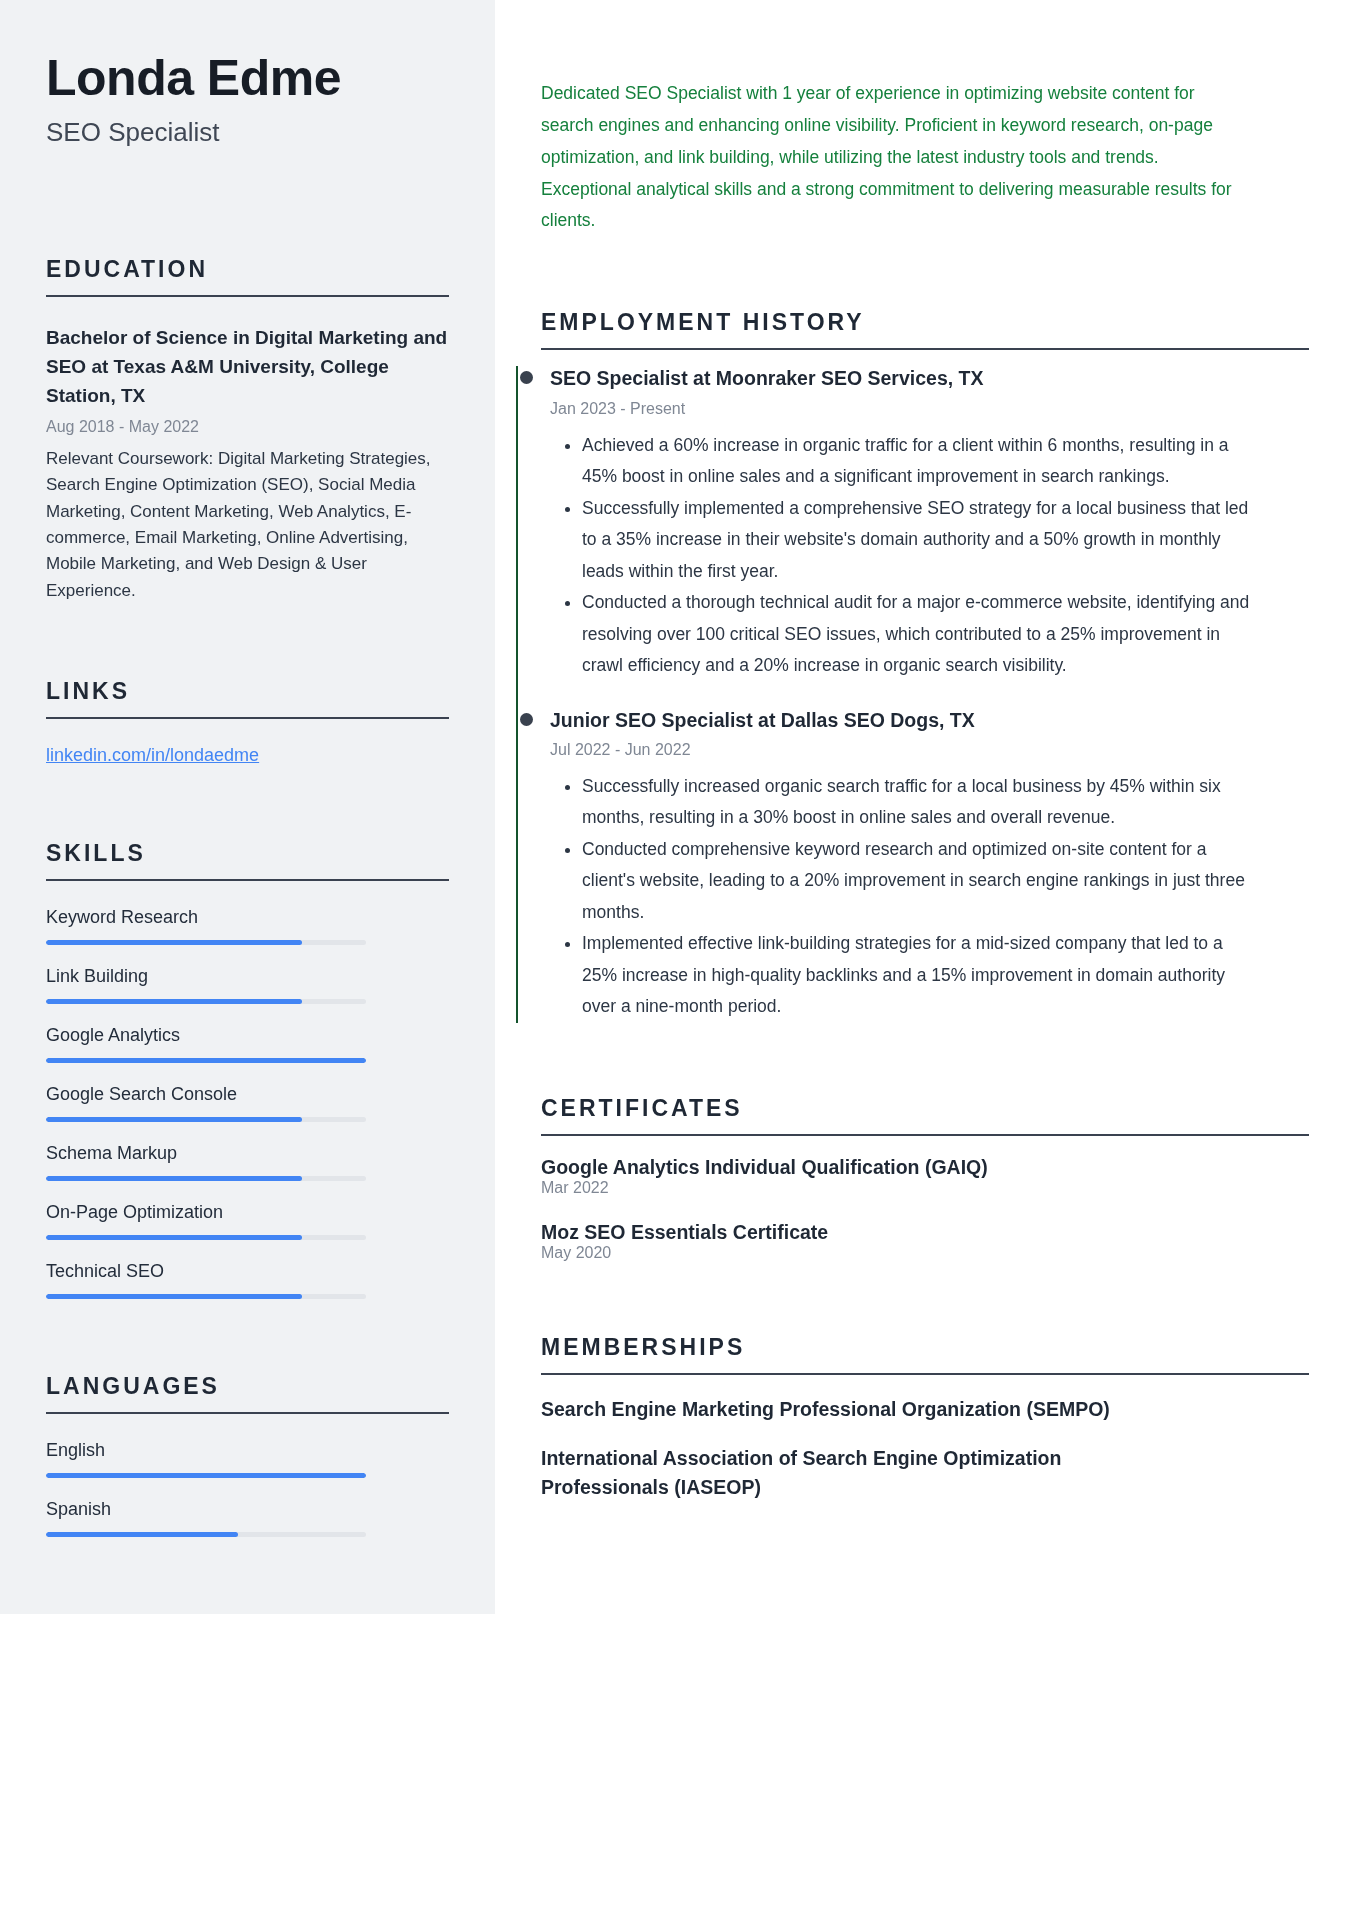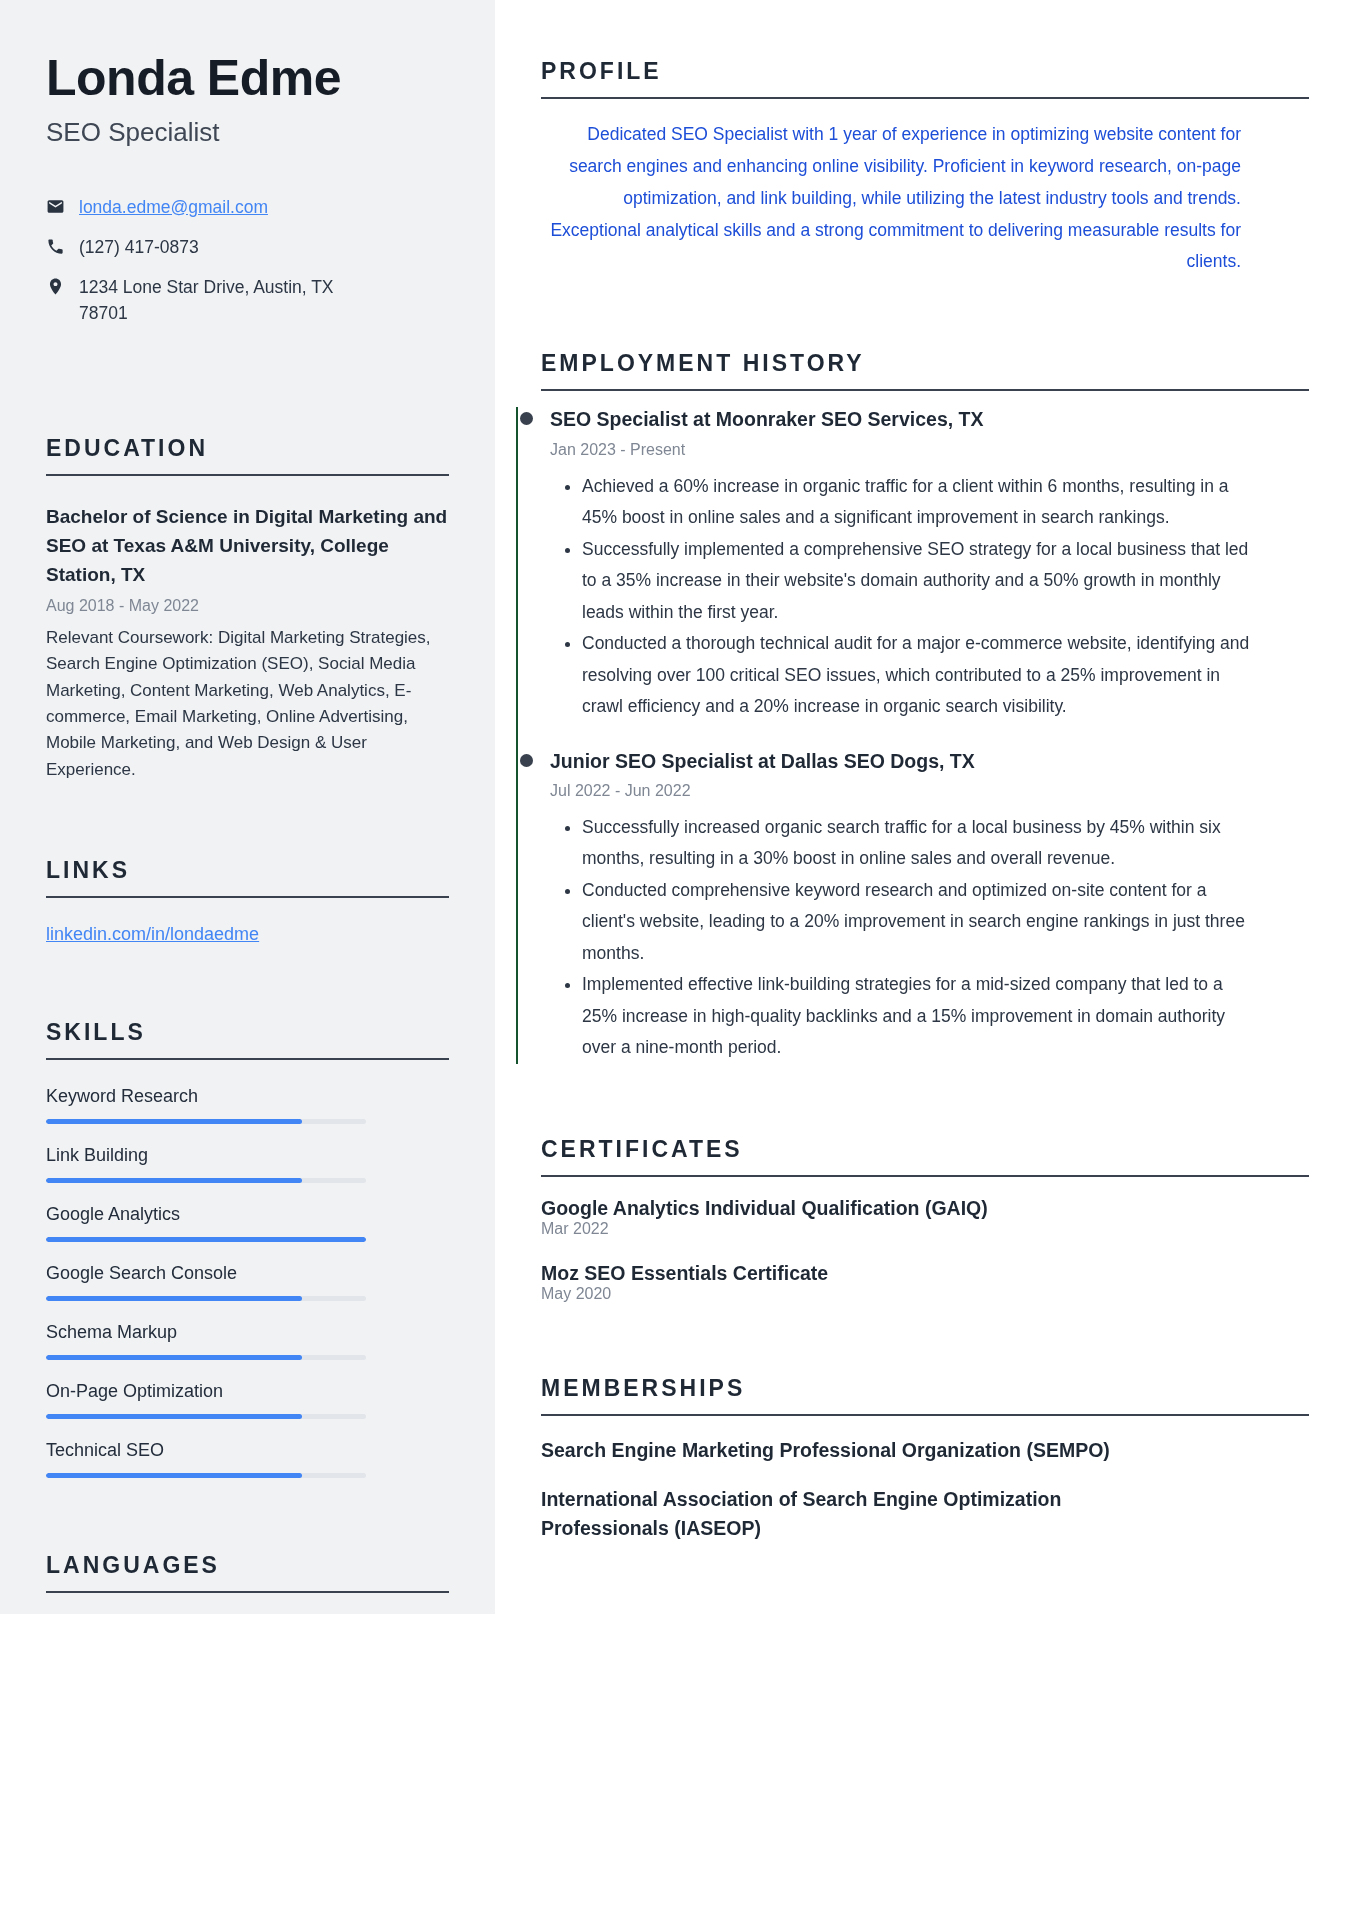--- a/index.html
+++ b/index.html
@@ -34,21 +34,21 @@
   .track { width:320px; height:5px; background:#e2e5e9; border-radius:3px; overflow:hidden; }
   .fill { height:5px; background:#4285f4; border-radius:3px; }
 
   .hobby-text { font-size:17.5px; line-height:1.5; }
 
   
   .main { flex:1; background:#ffffff; padding:58px 57px 40px 46px; }
   .main-section { margin-top:72px; }
   .main-section.first { margin-top:0; }
   .main-body { margin-top:20px; }
-  .para { font-size:17.5px; line-height:1.82; color:#1d4ed8; max-width:700px;text-align:right; }
+  .para { font-size:17.5px; line-height:1.82; color:#15803d; max-width:700px; }
 
   .jobs { border-left:2px solid #14532d; margin-left:-25px; padding-left:32px; margin-top:16px; }
   .job + .job { margin-top:26px; }
   .job-title { font-size:19.5px; font-weight:700; color:#1f2835; position:relative; line-height:1.3; }
   .job-dot { position:absolute; left:-30px; top:5px; width:13px; height:13px; border-radius:50%; background:#39414e; }
   .job-dates { font-size:16px; color:#7f8794; margin-top:8px; }
   .job ul { margin-top:12px; padding-left:32px; max-width:700px; }
   .job li { font-size:17.5px; line-height:1.8; color:#2c3644; }
   .job li::marker { color:#2c3644; }
 
@@ -64,40 +64,20 @@
 </head>
 <body>
 
 <div class="page">
 
   <aside class="sidebar">
 
     <div class="name">Londa Edme</div>
     <div class="role">SEO Specialist</div>
 
-    <div class="contact">
-      <div class="contact-row">
-        <svg viewBox="0 0 24 24">
-            <path d="M20 4H4c-1.1 0-2 .9-2 2v12c0 1.1.9 2 2 2h16c1.1 0 2-.9 2-2V6c0-1.1-.9-2-2-2zm0 4.2-8 5-8-5V6l8 5 8-5v2.2z"></path>
-          </svg>
-        <a class="link" href="#">londa.edme@gmail.com</a>
-      </div>
-      <div class="contact-row">
-        <svg viewBox="0 0 24 24">
-            <path d="M6.62 10.79c1.44 2.83 3.76 5.14 6.59 6.59l2.2-2.21c.27-.27.67-.36 1.02-.24 1.12.37 2.33.57 3.57.57.55 0 1 .45 1 1V20c0 .55-.45 1-1 1-9.39 0-17-7.61-17-17 0-.55.45-1 1-1h3.5c.55 0 1 .45 1 1 0 1.25.2 2.45.57 3.57.11.35.03.74-.25 1.02l-2.2 2.2z"></path>
-          </svg>
-        <span>(127) 417-0873</span>
-      </div>
-      <div class="contact-row">
-        <svg viewBox="0 0 24 24">
-            <path d="M12 2C8.13 2 5 5.13 5 9c0 5.25 7 13 7 13s7-7.75 7-13c0-3.87-3.13-7-7-7zm0 9.5c-1.38 0-2.5-1.12-2.5-2.5s1.12-2.5 2.5-2.5 2.5 1.12 2.5 2.5-1.12 2.5-2.5 2.5z"></path>
-          </svg>
-        <span class="address-text">1234 Lone Star Drive, Austin, TX 78701</span>
-      </div>
-    </div>
 
     <section class="side-section first">
       <h2 class="heading">EDUCATION</h2>
       <div class="side-body">
         <div class="degree">Bachelor of Science in Digital Marketing and SEO at Texas A&amp;M University, College Station, TX</div>
         <div class="edu-dates">Aug 2018 - May 2022</div>
         <div class="edu-desc">Relevant Coursework: Digital Marketing Strategies, Search Engine Optimization (SEO), Social Media Marketing, Content Marketing, Web Analytics, E-commerce, Email Marketing, Online Advertising, Mobile Marketing, and Web Design &amp; User Experience.</div>
       </div>
     </section>
 
@@ -179,21 +159,20 @@
       <div class="side-body">
         <div class="hobby-text">Keyword research and analysis</div>
       </div>
     </section>
 
   </aside>
 
   <main class="main">
 
     <section class="main-section first">
-      <h2 class="heading">PROFILE</h2>
       <div class="main-body">
         <p class="para">Dedicated SEO Specialist with 1 year of experience in optimizing website content for search engines and enhancing online visibility. Proficient in keyword research, on-page optimization, and link building, while utilizing the latest industry tools and trends. Exceptional analytical skills and a strong commitment to delivering measurable results for clients.</p>
       </div>
     </section>
 
     <section class="main-section">
       <h2 class="heading">EMPLOYMENT HISTORY</h2>
       <div class="jobs">
 
         <div class="job">

